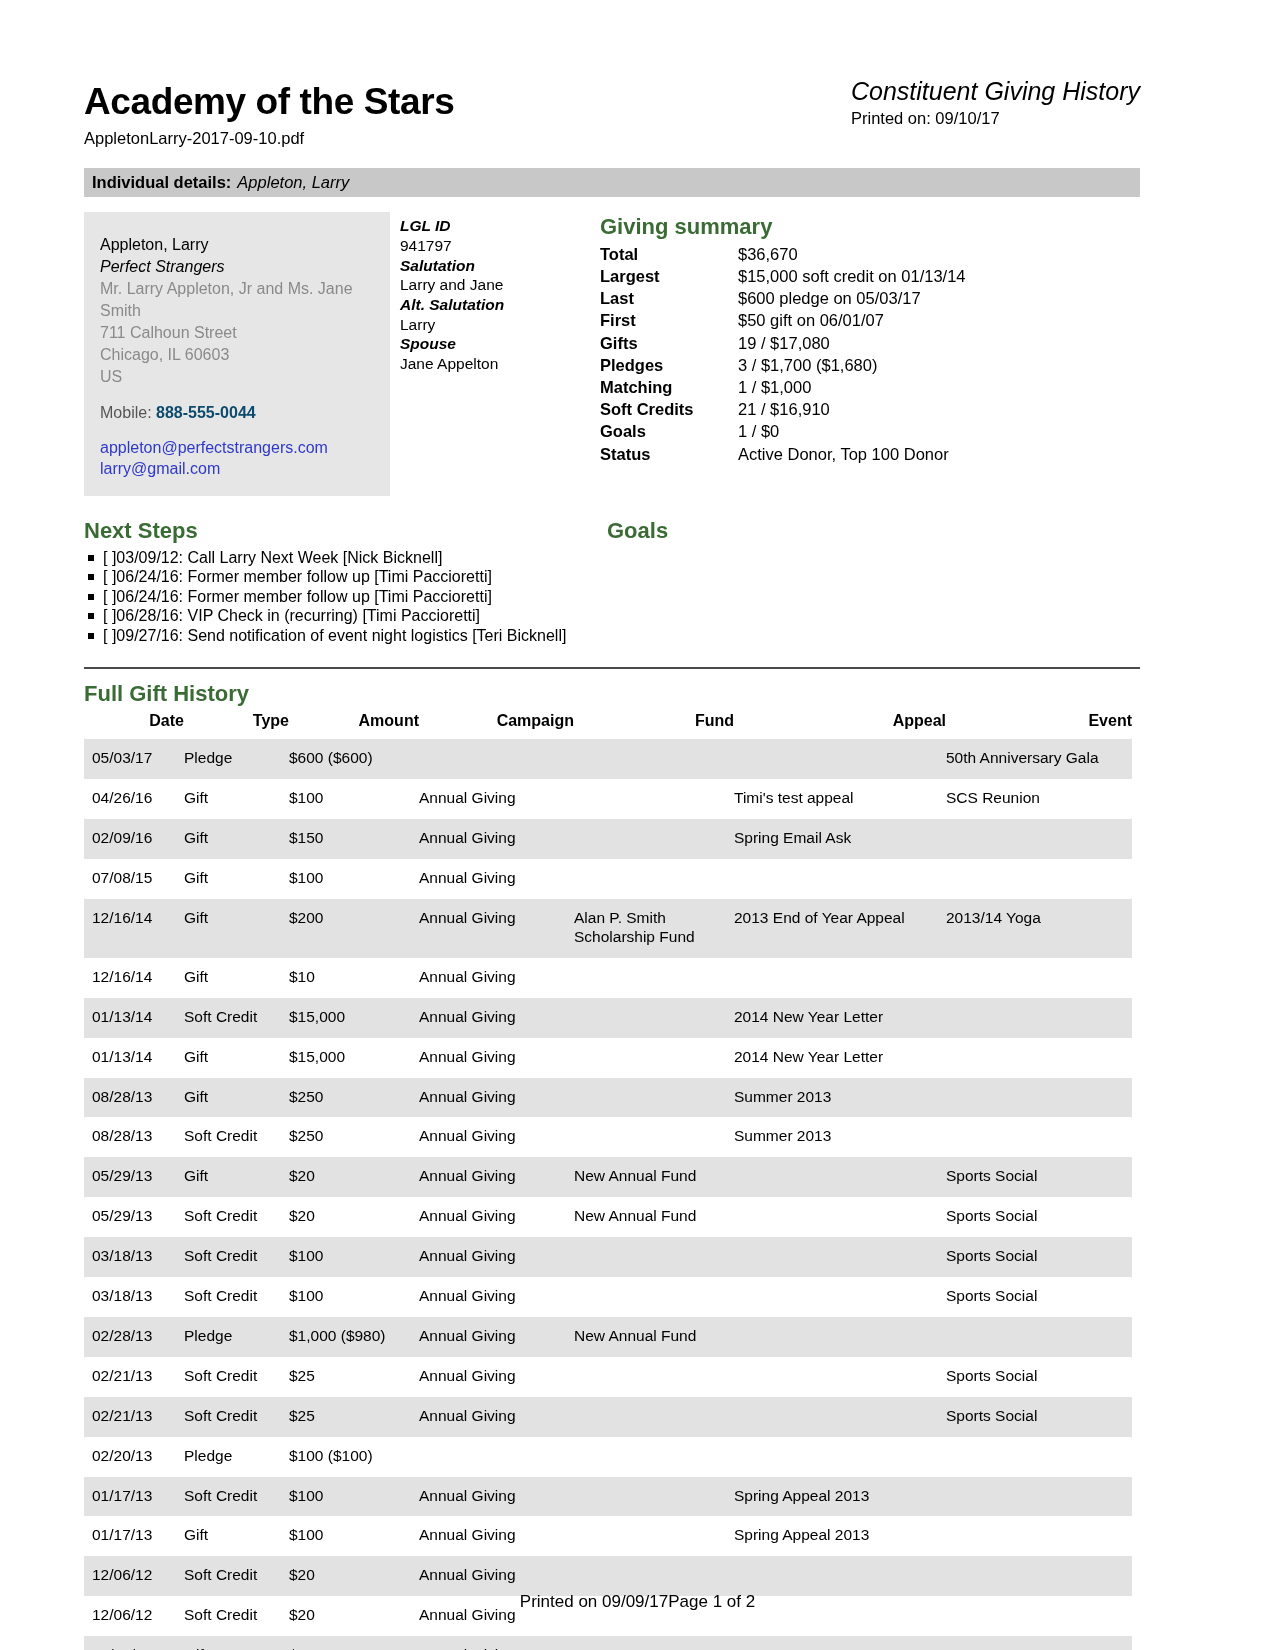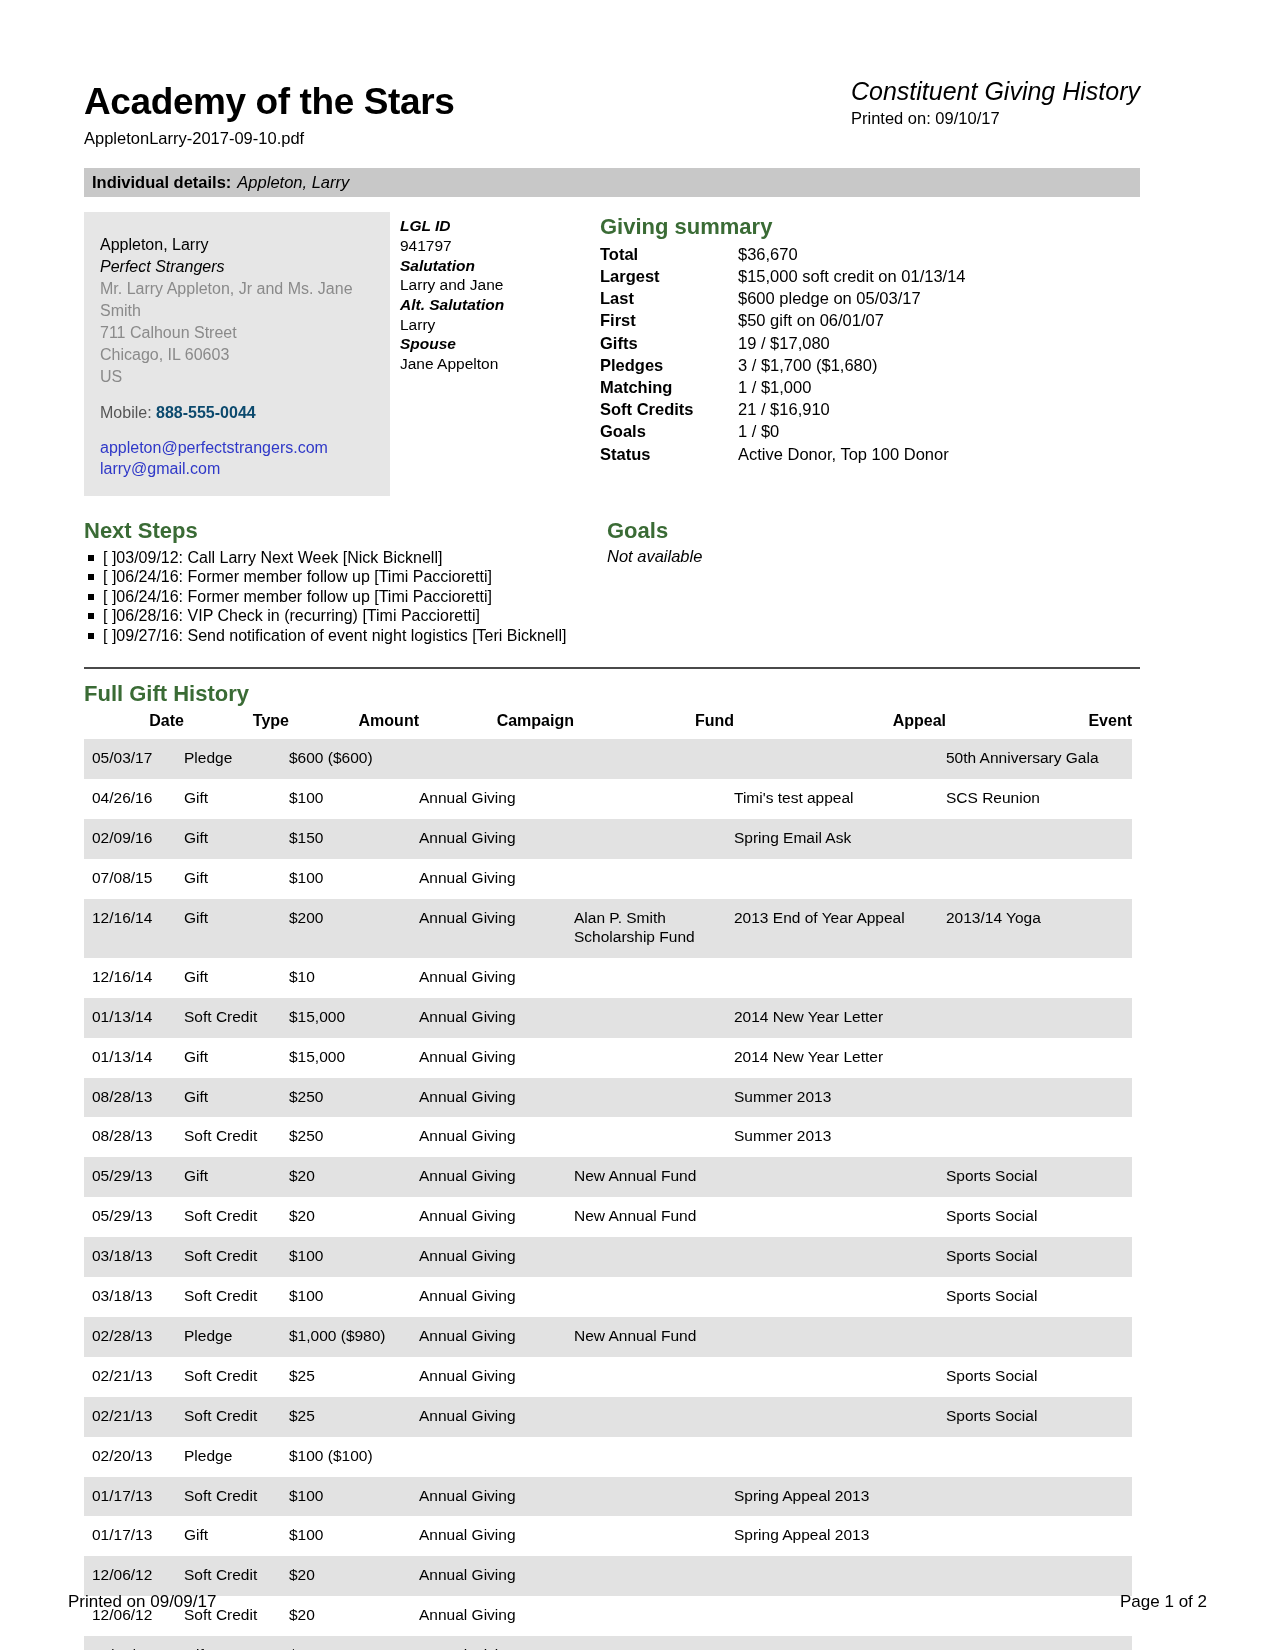--- a/index.html
+++ b/index.html
@@ -218,21 +218,21 @@
   table.gifts .c-appeal { width: 212px; }
   table.gifts .c-event { width: auto; }
 
   
   .footer {
     position: absolute;
     left: 68px;
     right: 68px;
     bottom: 38px;
     display: flex;
-    justify-content: space-between;
+    justify-content: center;
     font-size: 17px;
     color: #000;
   }
 </style>
 </head>
 <body>
 
 <div class="page">
   <div class="content">
 
@@ -338,21 +338,20 @@
         <ul class="ns-list">
           <li>[ ]03/09/12: Call Larry Next Week [Nick Bicknell]</li>
           <li>[ ]06/24/16: Former member follow up [Timi Paccioretti]</li>
           <li>[ ]06/24/16: Former member follow up [Timi Paccioretti]</li>
           <li>[ ]06/28/16: VIP Check in (recurring) [Timi Paccioretti]</li>
           <li>[ ]09/27/16: Send notification of event night logistics [Teri Bicknell]</li>
         </ul>
       </div>
       <div class="goals-col">
         <div class="sec-head">Goals</div>
-        <div class="goals-na">Not available</div>
       </div>
     </div>
 
     <hr class="divider">
 
     <div class="gift-head">Full Gift History</div>
 
     <table class="gifts">
       <thead>
         <tr>

